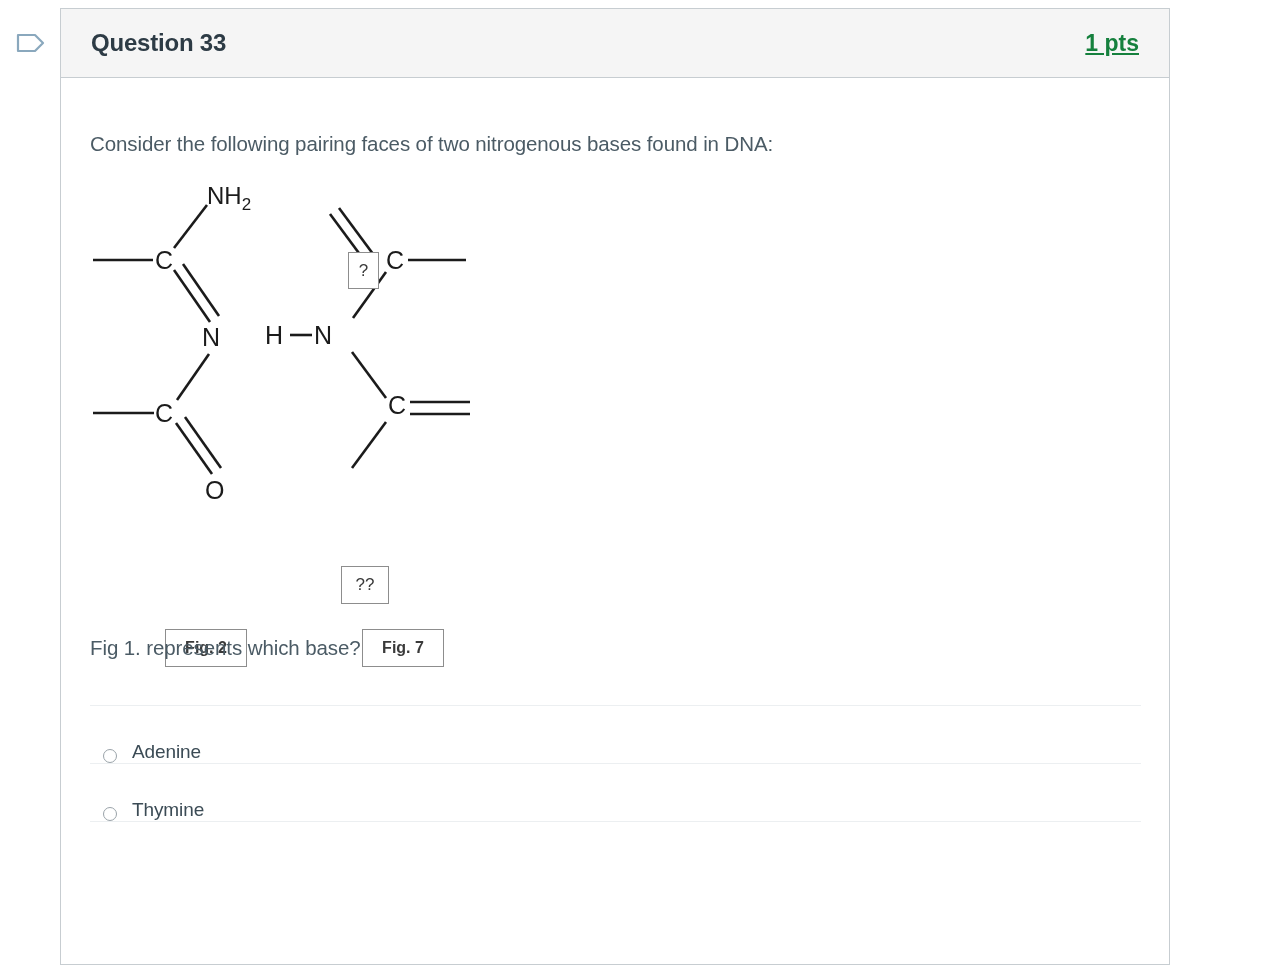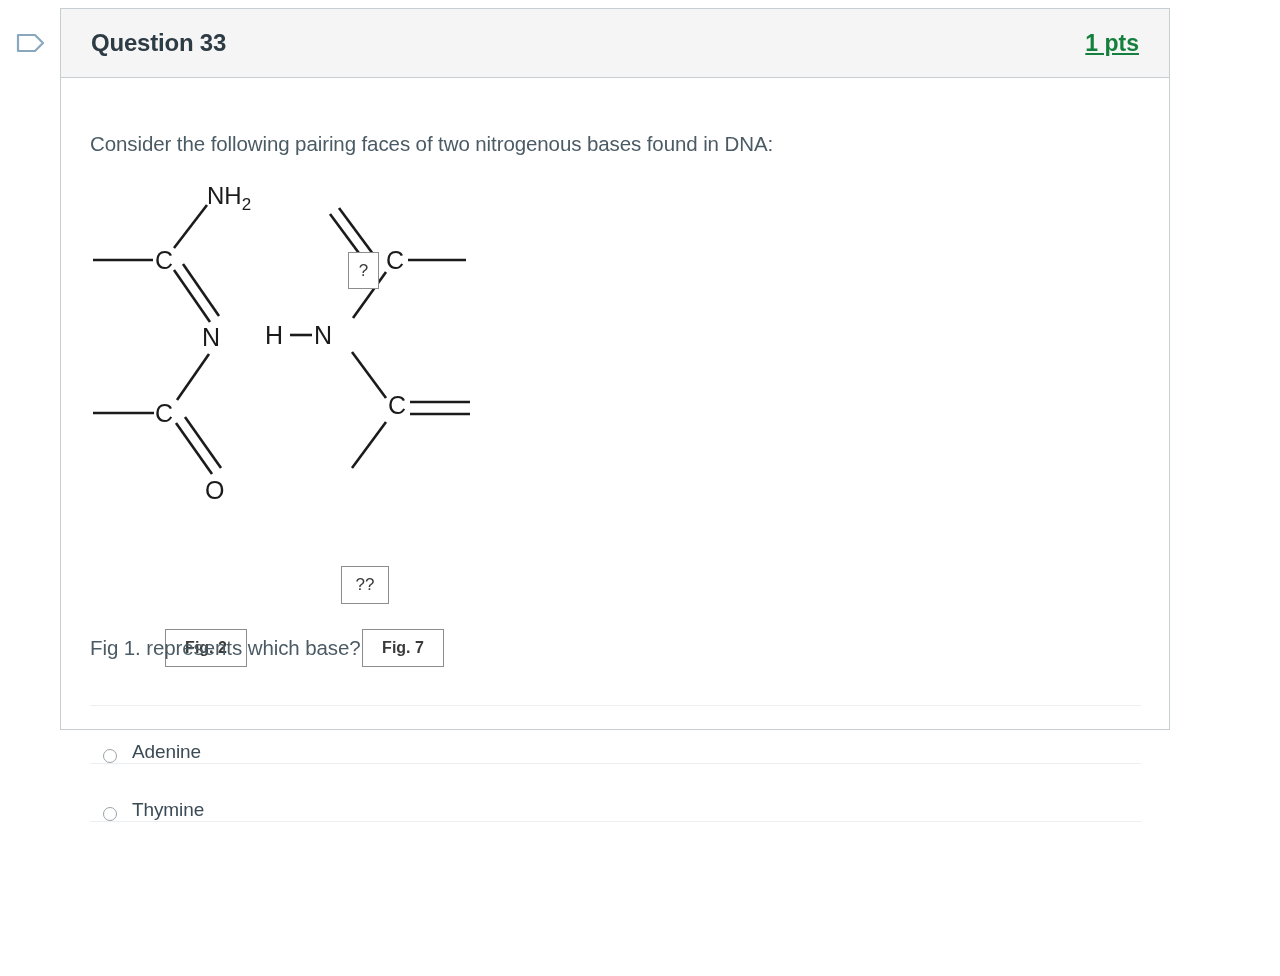--- a/index.html
+++ b/index.html
@@ -24,21 +24,21 @@
     width: 34px;
     height: 34px;
   }
 
   
   .question-card {
     position: absolute;
     left: 60px;
     top: 8px;
     width: 1110px;
-    height: 722px;
+    height: 957px;
     border: 1px solid #c7cdd1;
     box-sizing: border-box;
     background: #ffffff;
   }
 
   .question-header {
     height: 69px;
     background: #f5f5f5;
     border-bottom: 1px solid #c7cdd1;
     display: flex;

